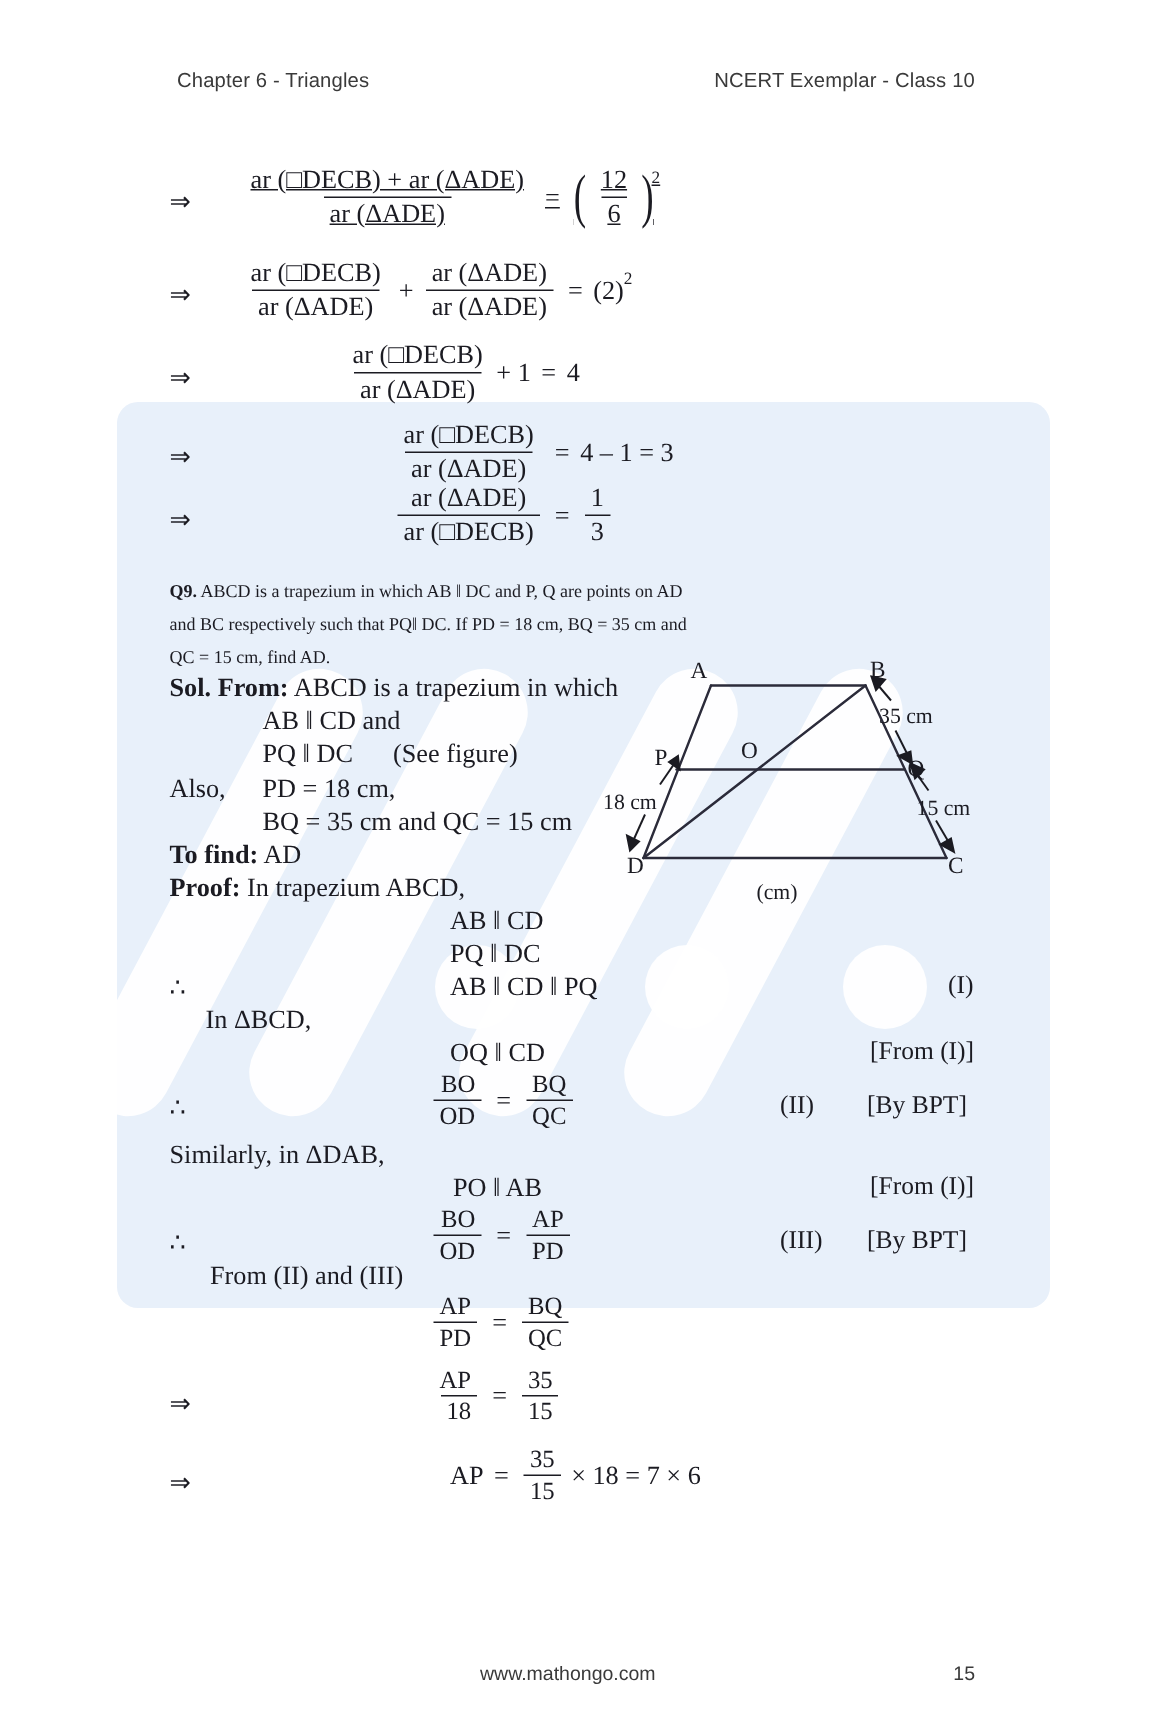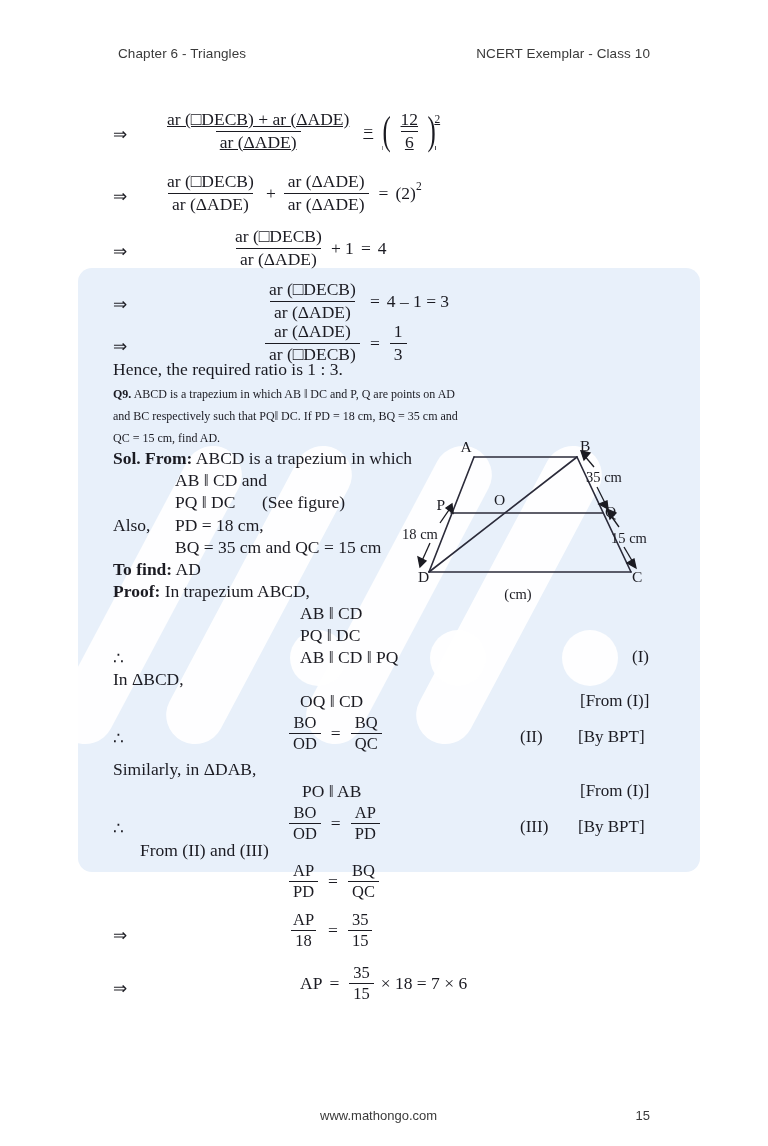--- a/index.html
+++ b/index.html
@@ -133,21 +133,21 @@
     margin: 0 3px;
     line-height: 1.12;
   }
   .frac .num {
     padding: 0 4px 1px 4px;
   }
   .frac .den {
     border-top: 1.3px solid #1b1b22;
     padding: 1px 4px 0 4px;
   }
-  .frac.small { font-size: 16.5px; }
+  .frac.small { font-size: 16.5px; align-items: flex-end; }
 
   .eq { margin: 0 7px; }
   .plus { margin: 0 5px; }
 
   .paren-wrap {
     display: inline-flex;
     align-items: center;
     font-size: 17.5px;
   }
   .big-paren {
@@ -291,21 +291,20 @@
         <span class="num">ar (ΔADE)</span>
         <span class="den">ar (□DECB)</span>
       </span>
       <span class="eq">=</span>
       <span class="frac">
         <span class="num">1</span>
         <span class="den">3</span>
       </span>
     </div>
 
-    <div class="ltext" style="top:359px;">Hence, the required ratio is 1 : 3.</div>
 
     <div class="para" style="top:383px;">
       <span class="bold">Q9.</span><span> ABCD is a trapezium in which AB ‖ DC and P, Q are points on AD</span><br>
       <span>and BC respectively such that PQ‖ DC. If PD = 18 cm, BQ = 35 cm and</span><br>
       <span>QC = 15 cm, find AD.</span>
     </div>
 
     <div class="ltext" style="top:448px;">
       <span class="bold">Sol. From:</span><span> ABCD is a trapezium in which</span>
     </div>
@@ -321,21 +320,21 @@
     <div class="ltext" style="top:581px;">
       <span class="bold">Proof:</span><span> In trapezium ABCD,</span>
     </div>
 
     <div class="ltext" style="top:603px; left:300px;">AB ‖ CD</div>
     <div class="ltext" style="top:625px; left:300px;">PQ ‖ DC</div>
     <span class="thf" style="top:648px;">∴</span>
     <div class="ltext" style="top:647px; left:300px;">AB ‖ CD ‖ PQ</div>
     <div class="ref" style="top:647px; left:632px;">(I)</div>
 
-    <div class="ltext" style="top:669px;">In ΔBCD,</div>
+    <div class="ltext" style="top:669px;margin-left:24px;">In ΔBCD,</div>
 
     <div class="ltext" style="top:691px; left:300px;">OQ ‖ CD</div>
     <div class="ref" style="top:691px; left:580px;">[From (I)]</div>
 
     <span class="thf" style="top:728px;">∴</span>
     <div class="row" style="left:286px; top:714px;">
       <span class="frac small">
         <span class="num">BO</span>
         <span class="den">OD</span>
       </span>

